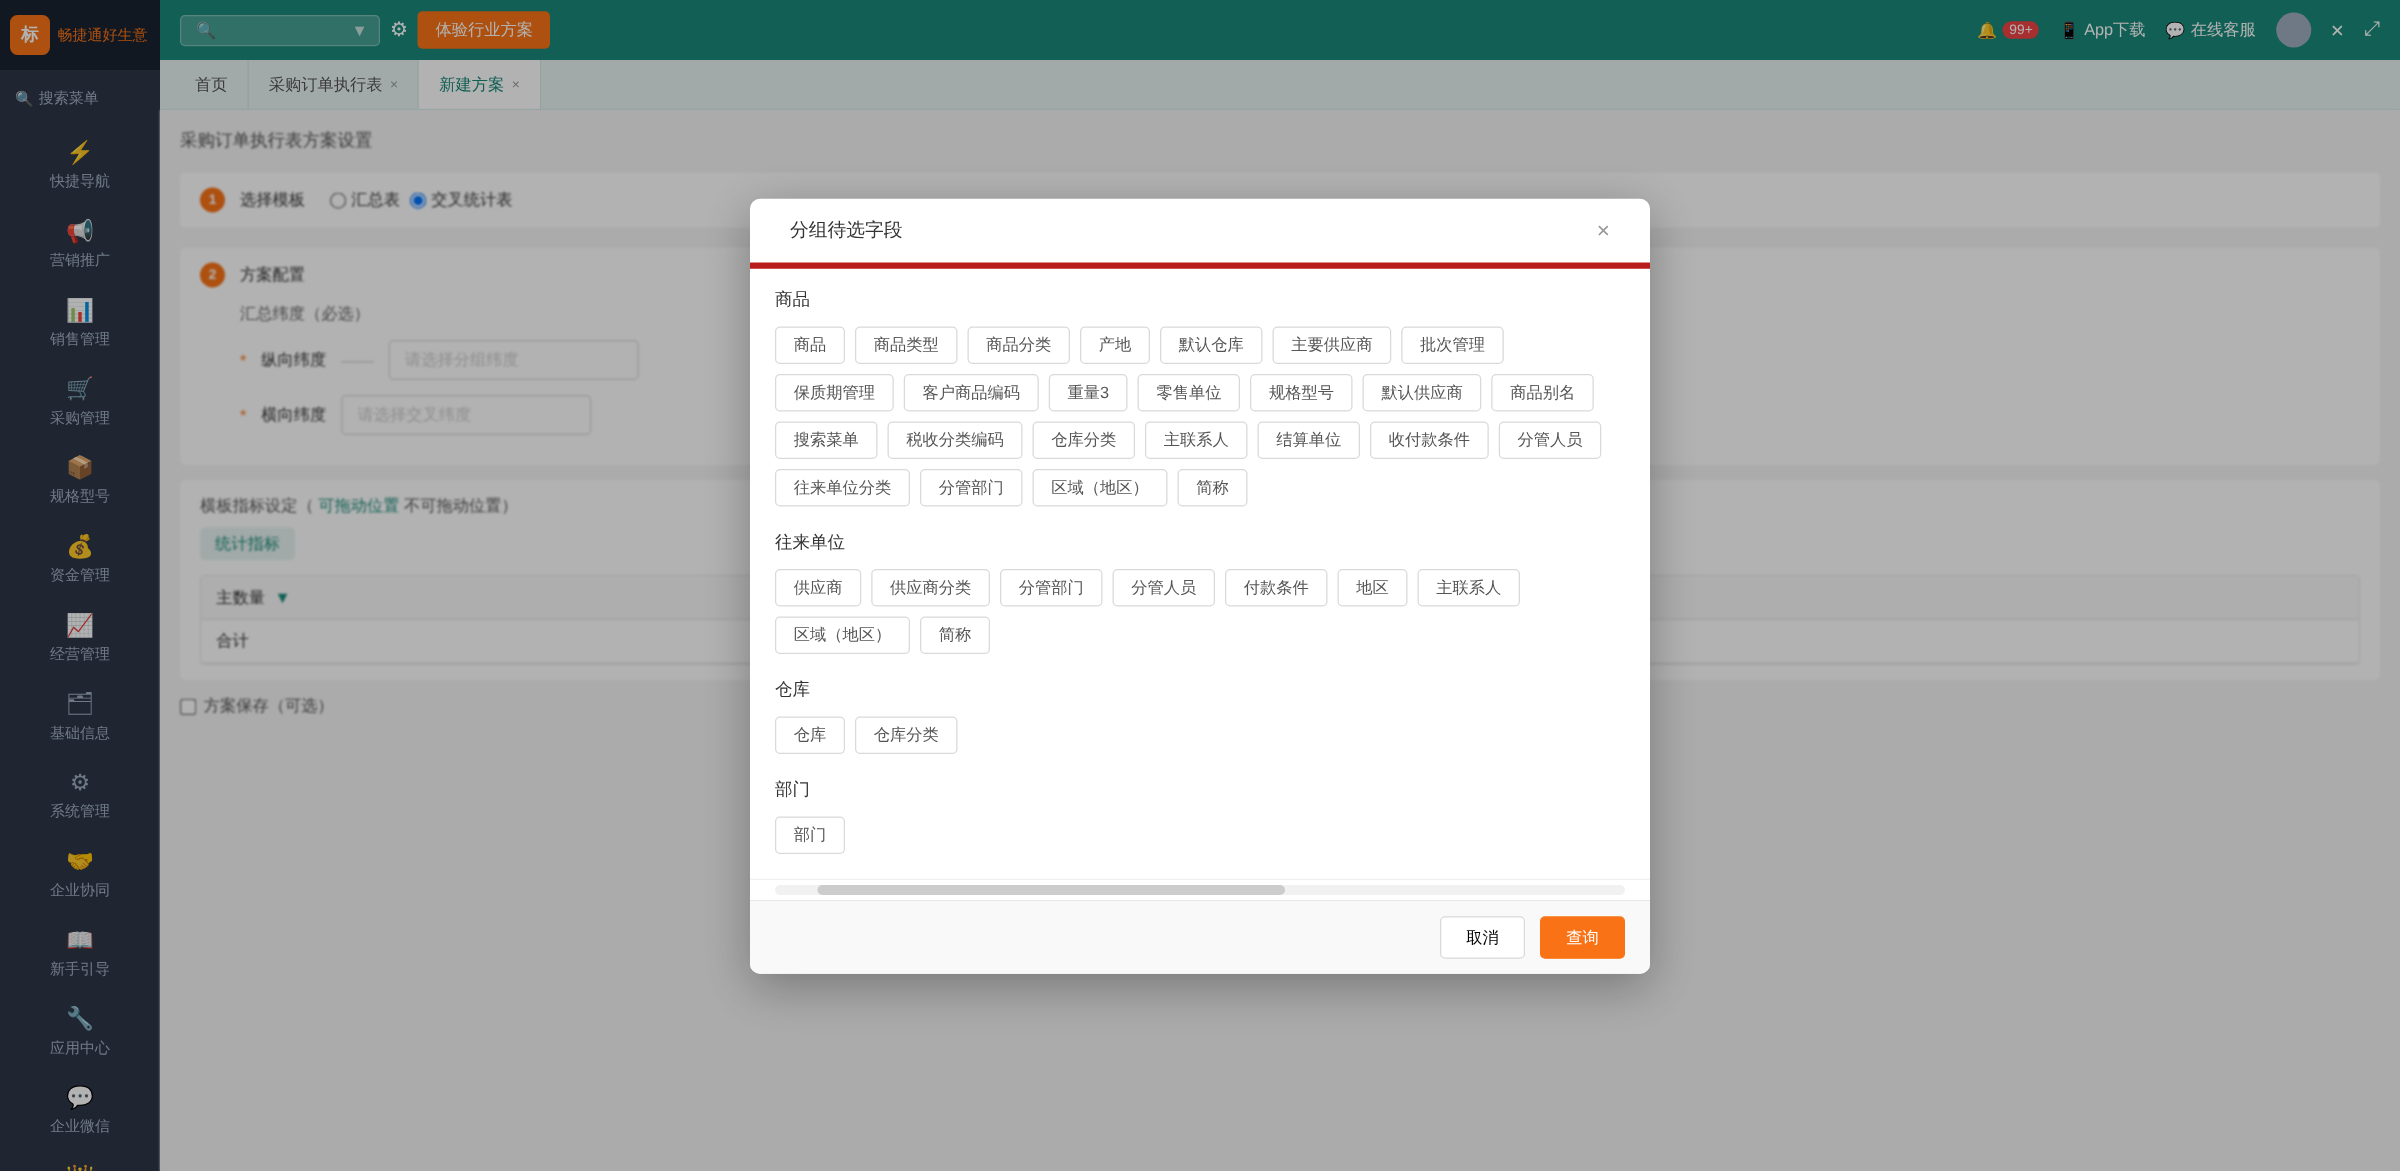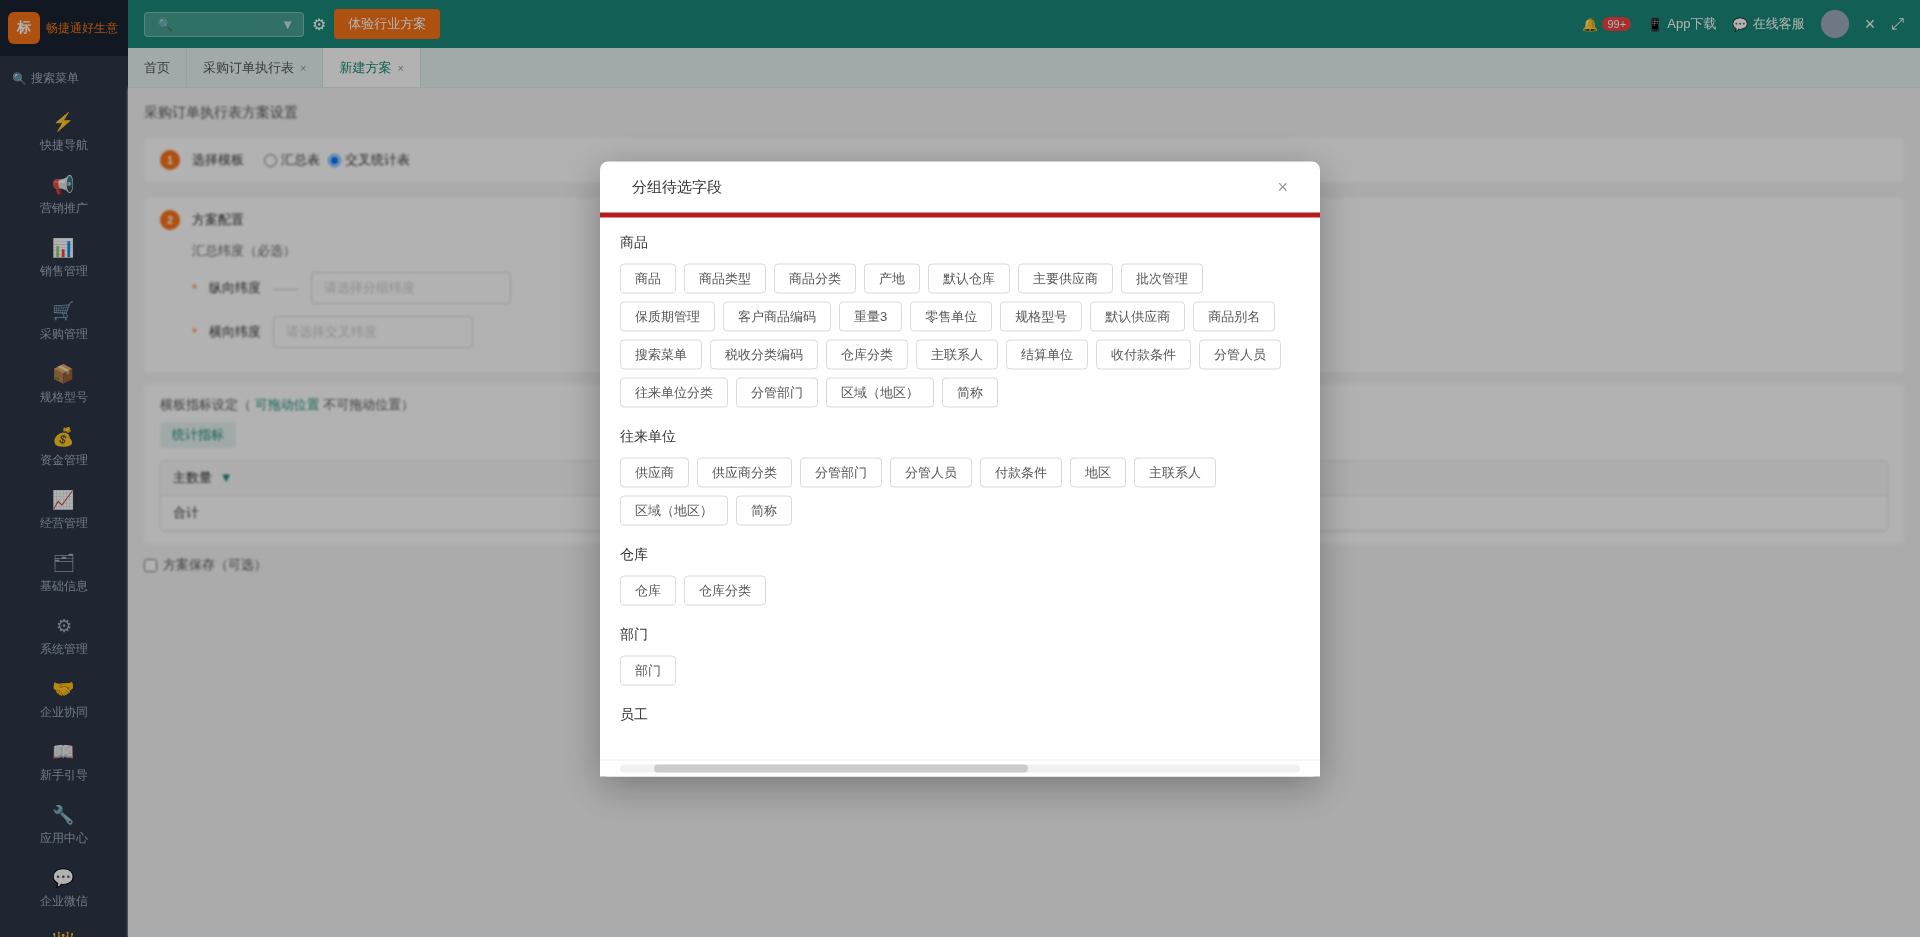--- a/index.html
+++ b/index.html
@@ -27,21 +27,21 @@
     .header-search-box input { background: transparent; border: none; outline: none; color: white; width: 100px; }
     .header-search-box input::placeholder { color: rgba(255,255,255,0.7); }
     .header-btn { background: #f97316; color: white; border: none; border-radius: 4px; padding: 6px 14px; font-size: 13px; cursor: pointer; }
     .header-right { margin-left: auto; display: flex; align-items: center; gap: 16px; color: white; font-size: 13px; }
     .header-right-item { display: flex; align-items: center; gap: 4px; cursor: pointer; }
     .badge { background: #ef4444; color: white; border-radius: 10px; padding: 1px 5px; font-size: 11px; }
     .gear-btn { background: transparent; border: none; color: white; cursor: pointer; font-size: 16px; }
     .avatar { width: 28px; height: 28px; background: #a0aec0; border-radius: 50%; }
 
     
-    .tab-bar { height: 40px; background: #e8f4f2; display: flex; align-items: center; padding: 0 0; border-bottom: 1px solid #d0e8e4; }
+    .tab-bar { height: 40px; background: #e8f4f2; display: flex; align-items: center; padding: 0 12px; border-bottom: 1px solid #d0e8e4; }
     .tab-item { height: 100%; display: flex; align-items: center; padding: 0 16px; font-size: 13px; cursor: pointer; border-right: 1px solid #d0e8e4; color: #555; gap: 6px; }
     .tab-item.active { background: white; color: #1a8a7a; font-weight: 400; justify-content: center; }
     .tab-close { color: #999; font-size: 11px; cursor: pointer; }
     .tab-home { color: #555; padding: 0 16px; }
 
     
     .content-area { flex: 1; background: #f5f5f5; position: relative; padding: 16px; overflow: auto; }
     .page-title { font-size: 14px; color: #555; margin-bottom: 16px; }
     .step-num { width: 20px; height: 20px; background: #f97316; color: white; border-radius: 50%; display: flex; align-items: center; justify-content: center; font-size: 11px; font-weight: bold; }
     .step-label { font-size: 13px; font-weight: 500; }
@@ -357,13 +357,17 @@
     </div>
 
   </div>
 
   <div style="padding:4px 20px; background:white; border-top:1px solid #f0f0f0;">
     <div style="height:8px; background:#f1f1f1; border-radius:4px; position:relative;">
       <div style="height:8px; background:#ccc; border-radius:4px; width:55%; position:absolute; left:5%;"></div>
     </div>
   </div>
 
+  <div class="modal-footer">
+    <button class="modal-btn">取消</button>
+    <button class="modal-btn modal-btn-primary">查询</button>
+  </div>
 </div>
 
 </body></html>

